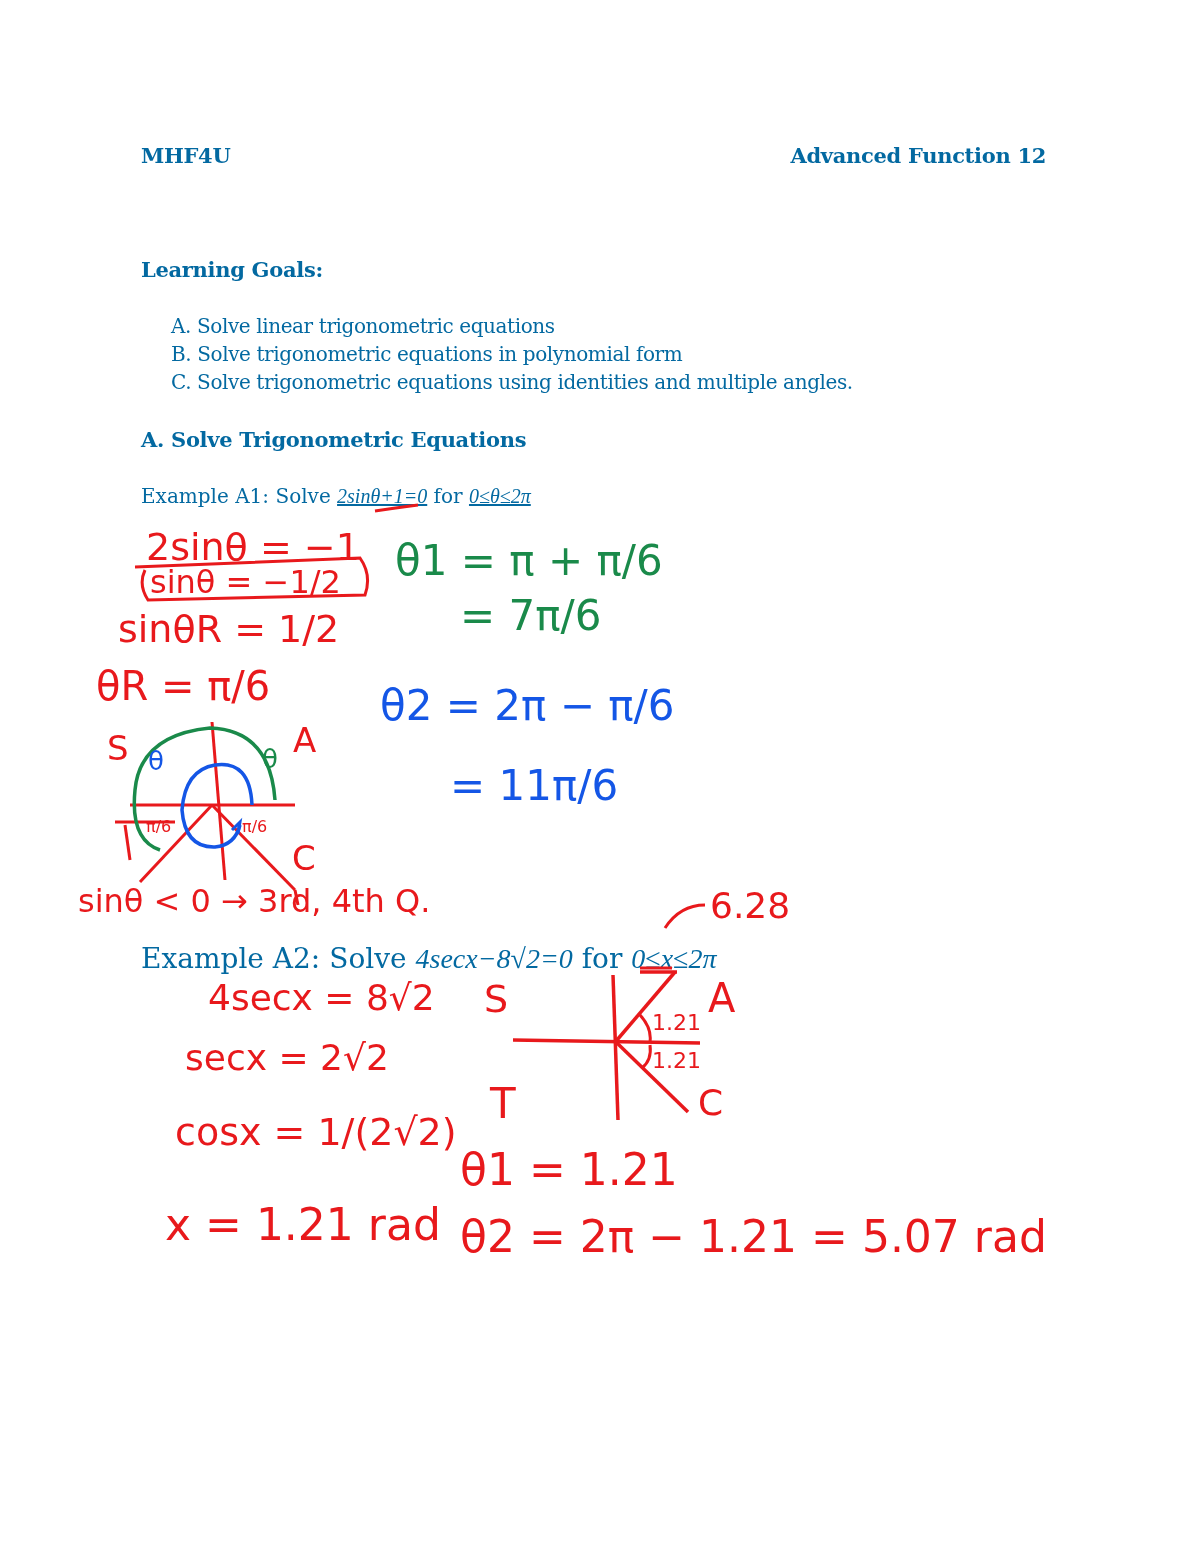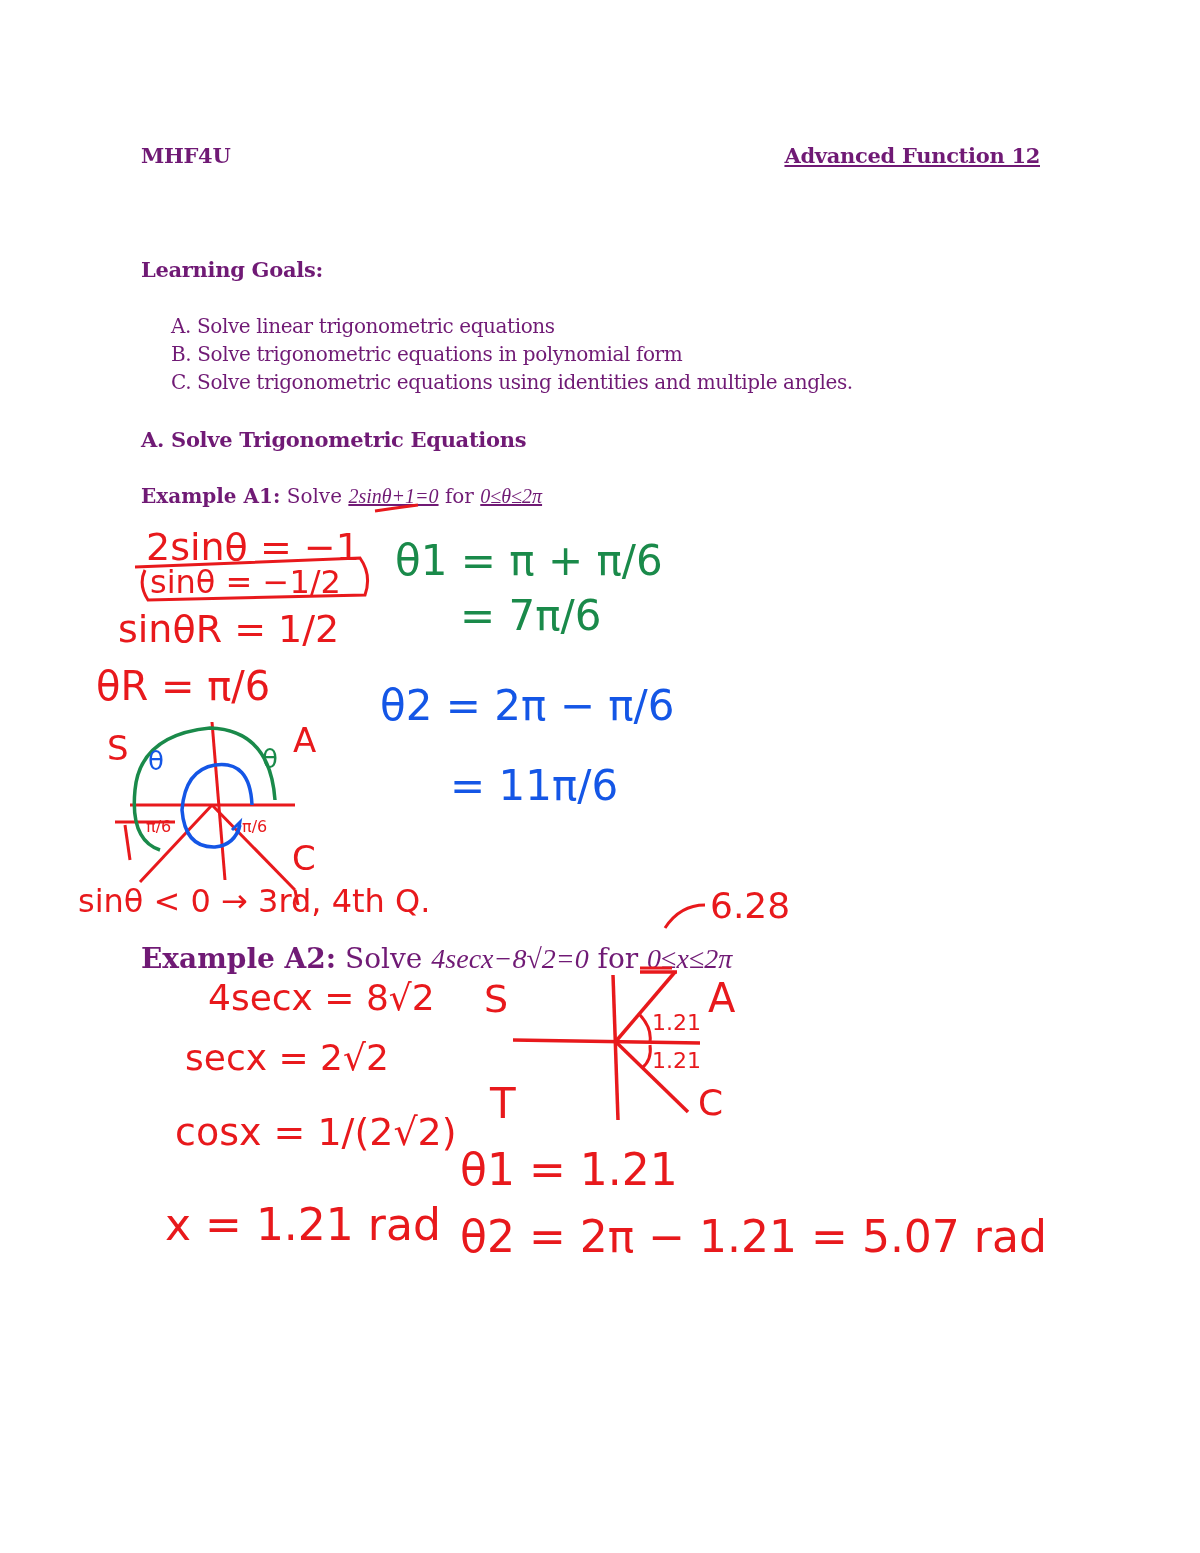--- a/index.html
+++ b/index.html
@@ -1,32 +1,32 @@
 <!DOCTYPE html>
 <html><head>
 <meta charset="utf-8">
 <style>
   html, body { margin: 0; padding: 0; background: #ffffff; }
   body { width: 1200px; height: 1553px; position: relative; overflow: hidden; }
   .page { position: absolute; inset: 0; }
-  .txt { position: absolute; font-family: "DejaVu Serif", "Liberation Serif", serif; color: #701a75; white-space: nowrap; }
-  .bold { font-weight: bold; }
+  .txt { position: absolute; font-family: "DejaVu Serif", "Liberation Serif", serif; color: #0369a1; white-space: nowrap; }
+  .bold { font-weight: normal; }
   .hdr { font-size: 21px; font-weight: bold; letter-spacing: -0.3px; }
   .body-line { font-size: 20px; letter-spacing: -0.4px; margin-left: 30px; }
   .math { font-family: "Liberation Serif", "DejaVu Serif", serif; }
   svg.ink { position: absolute; left: 0; top: 0; width: 1200px; height: 1553px; pointer-events: none; }
   .ink text { font-family: "DejaVu Sans", "Liberation Sans", sans-serif; }
 </style>
 </head>
 <body>
 
 <div class="page">
 
   <div class="txt hdr" style="left:141px; top:143px;">MHF4U</div>
-  <div class="txt hdr" style="right:160px; top:143px;text-decoration:underline;">Advanced Function 12</div>
+  <div class="txt hdr" style="right:154px; top:143px;">Advanced Function 12</div>
 
 
   <div class="txt hdr" style="left:141px; top:257px;text-align:right;">Learning Goals:</div>
 
   <div class="txt body-line" style="left:141px; top:314px;">A. Solve linear trigonometric equations</div>
   <div class="txt body-line" style="left:141px; top:342px;">B. Solve trigonometric equations in polynomial form</div>
   <div class="txt hdr" style="left:141px; top:427px;">A. Solve Trigonometric Equations</div>
 
   <div class="txt body-line" style="left:141px; top:370px;">C. Solve trigonometric equations using identities and multiple angles.</div>
 

